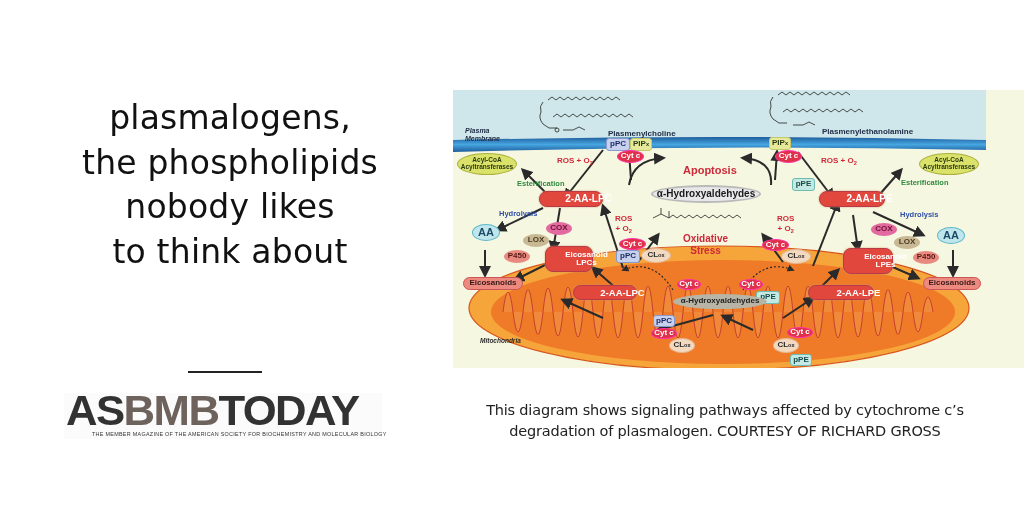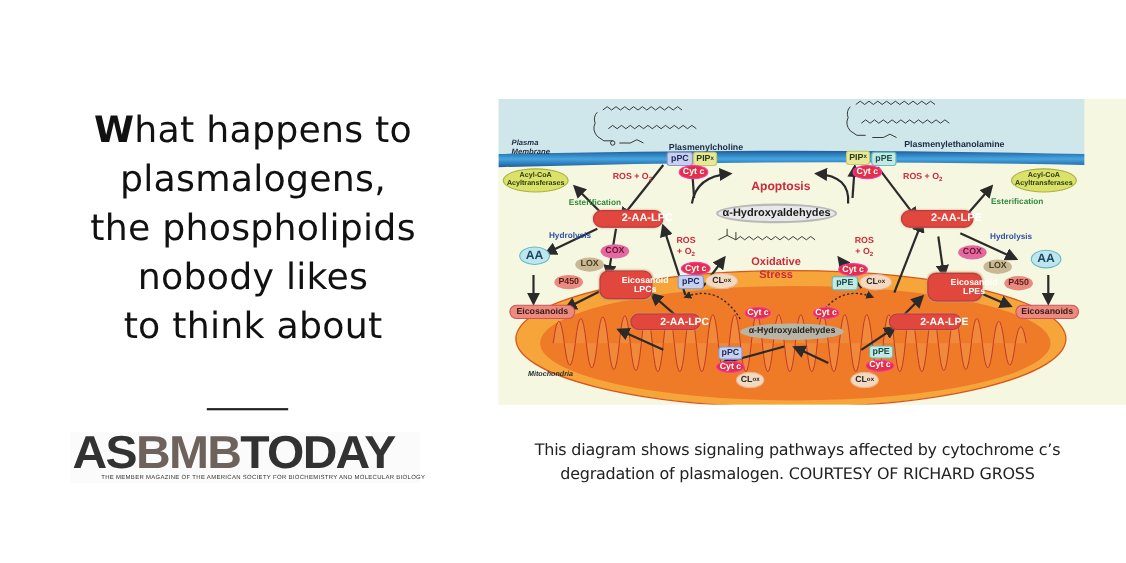--- a/index.html
+++ b/index.html
@@ -47,35 +47,34 @@
   }
   .red-box { background: #e2473d; color: #fff; border: 1.5px solid #b83a48; border-radius: 8px; box-shadow: 0 0 2px #c96; padding-left: 35px; }
   .cytc { background: #e0314a; color: #fff; border-radius: 50%; font-size: 8px; border: 1px solid #f3a; }
   .cox { background: #e36aa0; color: #6b1230; border-radius: 50%; font-size: 8px; }
   .lox { background: #c9b894; color: #4a3a20; border-radius: 50%; font-size: 8px; }
   .p450 { background: #e88a80; color: #5a1a14; border-radius: 50%; font-size: 8px; }
   .aa { background: #bfe6ec; color: #1a4a66; border: 1.5px solid #5fb7c8; border-radius: 50%; font-size: 11px; }
   .eico { background: #ec8a80; color: #3a1a18; border: 1px solid #c55; border-radius: 10px; font-size: 8px; }
   .acyl { background: #dbe26a; color: #2a3a10; border: 1px solid #aab040; border-radius: 50%; font-size: 6.5px; }
   .ppc { background: #c7d0ec; color: #1d2c66; border: 1px solid #8898cc; border-radius: 3px; font-size: 8px; }
-  .ppe { background: #c4e8e2; color: #184c4c; border: 1px solid #6cbcb4; border-radius: 3px; font-size: 8px; }
+  .ppe { background: #c4e8e2; color: #184c4c; border: 1px solid #6cbcb4; border-radius: 3px; font-size: 8px; margin-top: 40px; }
   .pip { background: #e6e89a; color: #2c3a10; border: 1px solid #c5c86a; border-radius: 3px; font-size: 8px; }
   .clox { background: #f3d9c0; color: #2a2a2a; border: 1px solid #e7b690; border-radius: 50%; font-size: 8px; }
   .hydroxy { background: #e8e8ea; color: #1a1a1a; border: 2px solid #b9b9b9; border-radius: 50%; font-size: 10px; }
   .hydroxy-mito { background: #b9b5a6; color: #222; border-radius: 50%; font-size: 8px; }
   .red-text { color: #cc2a3a; }
   .green-text { color: #2f8a3f; margin-left: 24px; }
   .blue-text { color: #2e4ea6; }
   .sub { font-size: 0.7em; vertical-align: -0.3em; }
 </style>
 </head>
 <body>
 
 <div class="headline">
-  <span class="line"><span class="first-letter">W</span><span>hat happens to</span></span>
   <span class="line">plasmalogens,</span>
   <span class="line">the phospholipids</span>
   <span class="line">nobody likes</span>
   <span class="line">to think about</span>
 </div>
 
 <div class="rule"></div>
 
 <div class="logo">
   <div class="logo-word"><span class="dark">AS</span><span class="taupe">BMB</span><span class="dark">TODAY</span></div>

